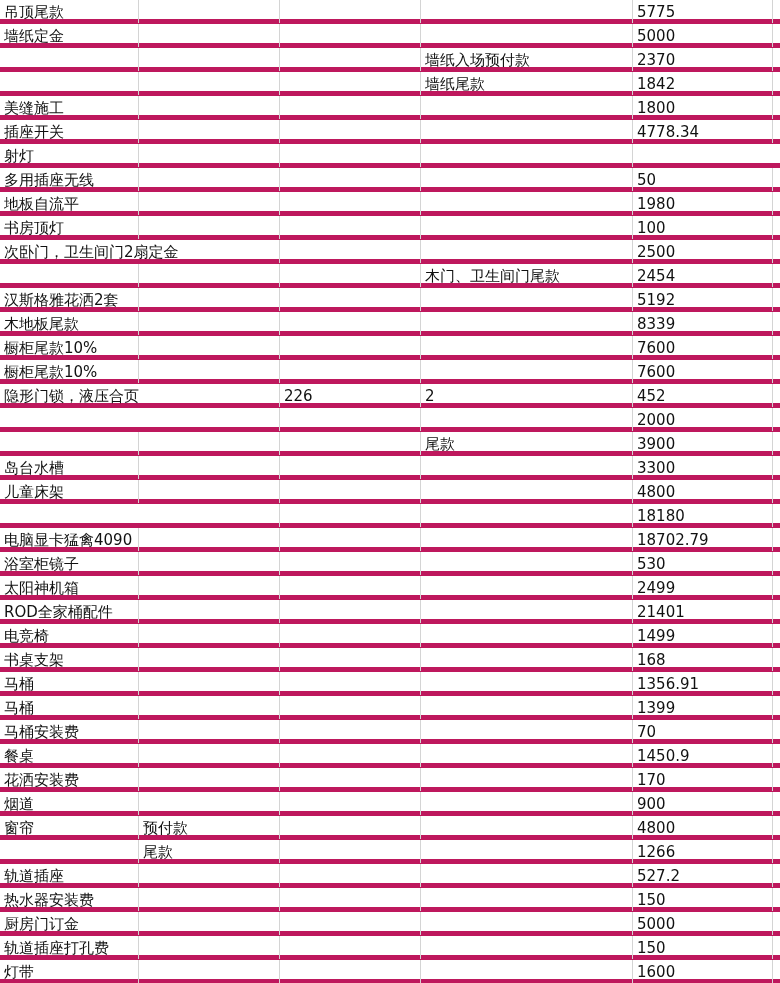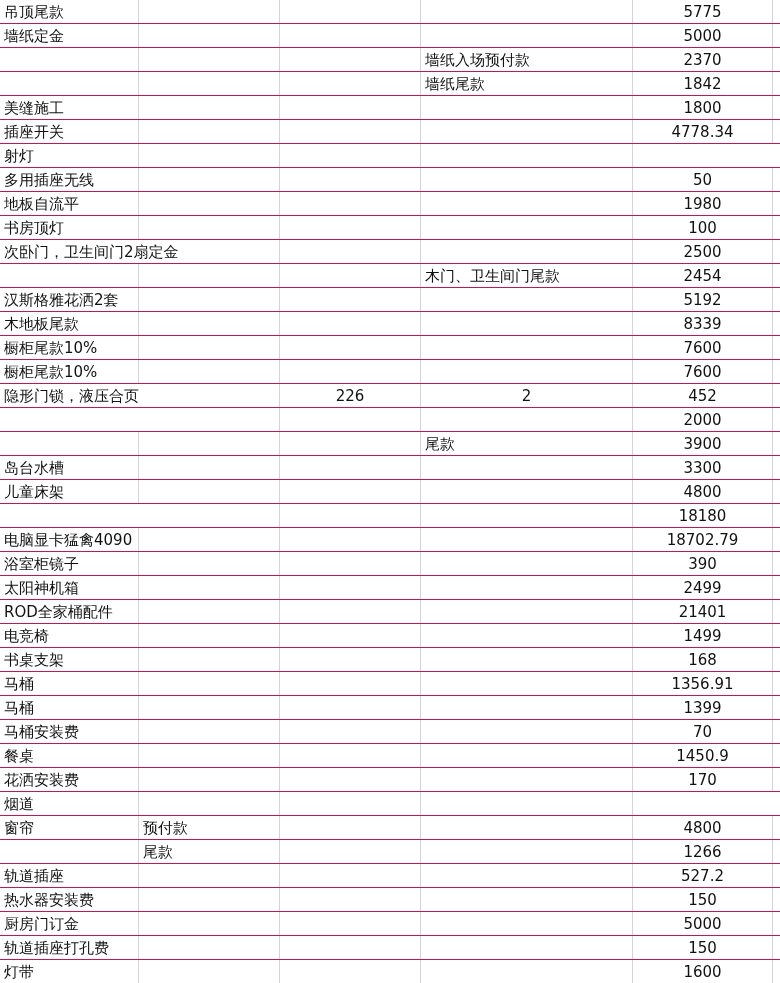--- a/index.html
+++ b/index.html
@@ -1,23 +1,23 @@
 <!DOCTYPE html>
 <html><head>
 <meta charset="utf-8">
 <style>
   html, body { margin: 0; padding: 0; background: #ffffff; }
   body { width: 780px; height: 983px; overflow: hidden; position: relative;
          font-family: "DejaVu Sans", "Liberation Sans", sans-serif; color: #111; }
   .sheet { position: absolute; left: 0; top: 0; width: 780px; }
-  .row { position: relative; height: 24px; box-sizing: border-box; border-bottom: 1px solid #be185d; }
+  .row { position: relative; height: 24px; box-sizing: border-box; border-bottom: 5px solid #be185d; }
   .cell { position: absolute; top: 0; height: 23px; box-sizing: border-box;
           border-right: 1px solid #d4d4d4; font-size: 15px; line-height: 24px;
           padding: 0 4px; white-space: nowrap; overflow: visible; }
-  .cell.num { text-align: center; }
+  .cell.num { text-align: left; }
   .cell.noborder { border-right-color: transparent; }
   .cA { left: 0; width: 139px; }
   .cB { left: 139px; width: 141px; }
   .cC { left: 280px; width: 141px; }
   .cD { left: 421px; width: 212px; }
   .cE { left: 633px; width: 140px; }
   .cF { left: 773px; width: 40px; border-right: none; }
   .txt { position: relative; z-index: 2; background: transparent; }
 </style>
 </head>
@@ -203,21 +203,21 @@
       <div class="cell cC"><span class="txt"></span></div>
       <div class="cell cD"><span class="txt"></span></div>
       <div class="cell cE num"><span class="txt">18702.79</span></div>
       <div class="cell cF"></div>
     </div>
     <div class="row">
       <div class="cell cA"><span class="txt">浴室柜镜子</span></div>
       <div class="cell cB"><span class="txt"></span></div>
       <div class="cell cC"><span class="txt"></span></div>
       <div class="cell cD"><span class="txt"></span></div>
-      <div class="cell cE num"><span class="txt">390</span></div>
+      <div class="cell cE num"><span class="txt">530</span></div>
       <div class="cell cF"></div>
     </div>
     <div class="row">
       <div class="cell cA"><span class="txt">太阳神机箱</span></div>
       <div class="cell cB"><span class="txt"></span></div>
       <div class="cell cC"><span class="txt"></span></div>
       <div class="cell cD"><span class="txt"></span></div>
       <div class="cell cE num"><span class="txt">2499</span></div>
       <div class="cell cF"></div>
     </div>
@@ -283,20 +283,21 @@
       <div class="cell cC"><span class="txt"></span></div>
       <div class="cell cD"><span class="txt"></span></div>
       <div class="cell cE num"><span class="txt">170</span></div>
       <div class="cell cF"></div>
     </div>
     <div class="row">
       <div class="cell cA"><span class="txt">烟道</span></div>
       <div class="cell cB"><span class="txt"></span></div>
       <div class="cell cC"><span class="txt"></span></div>
       <div class="cell cD"><span class="txt"></span></div>
+      <div class="cell cE num"><span class="txt">900</span></div>
       <div class="cell cF"></div>
     </div>
     <div class="row">
       <div class="cell cA"><span class="txt">窗帘</span></div>
       <div class="cell cB"><span class="txt">预付款</span></div>
       <div class="cell cC"><span class="txt"></span></div>
       <div class="cell cD"><span class="txt"></span></div>
       <div class="cell cE num"><span class="txt">4800</span></div>
       <div class="cell cF"></div>
     </div>

